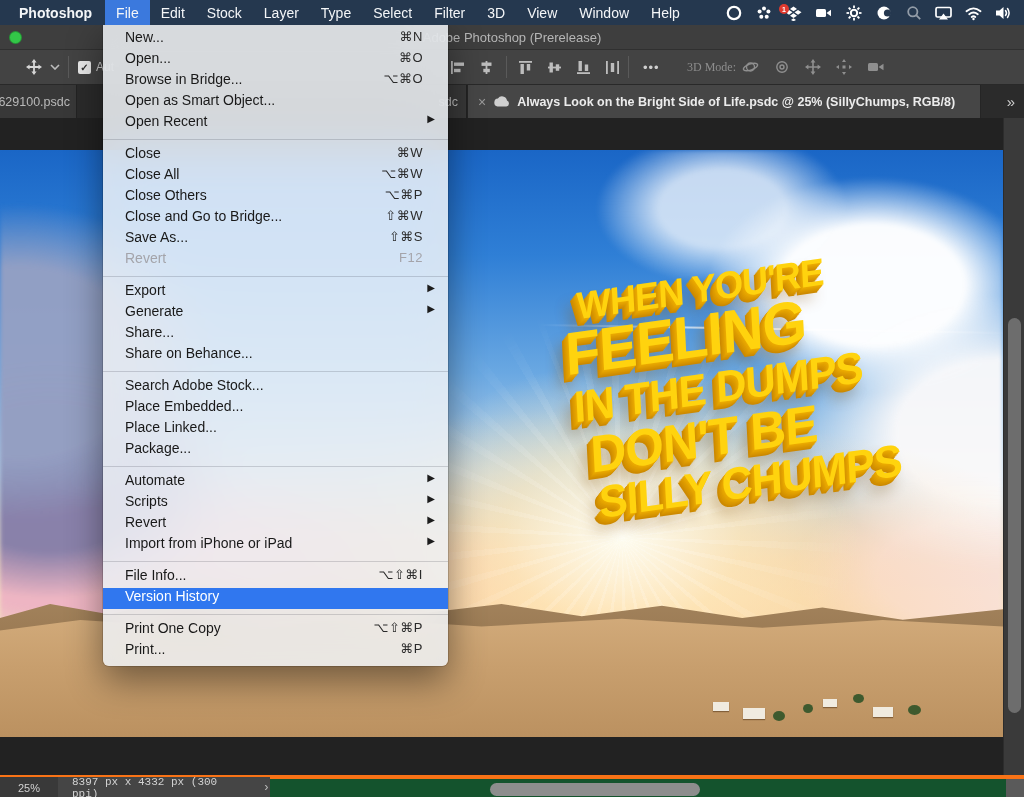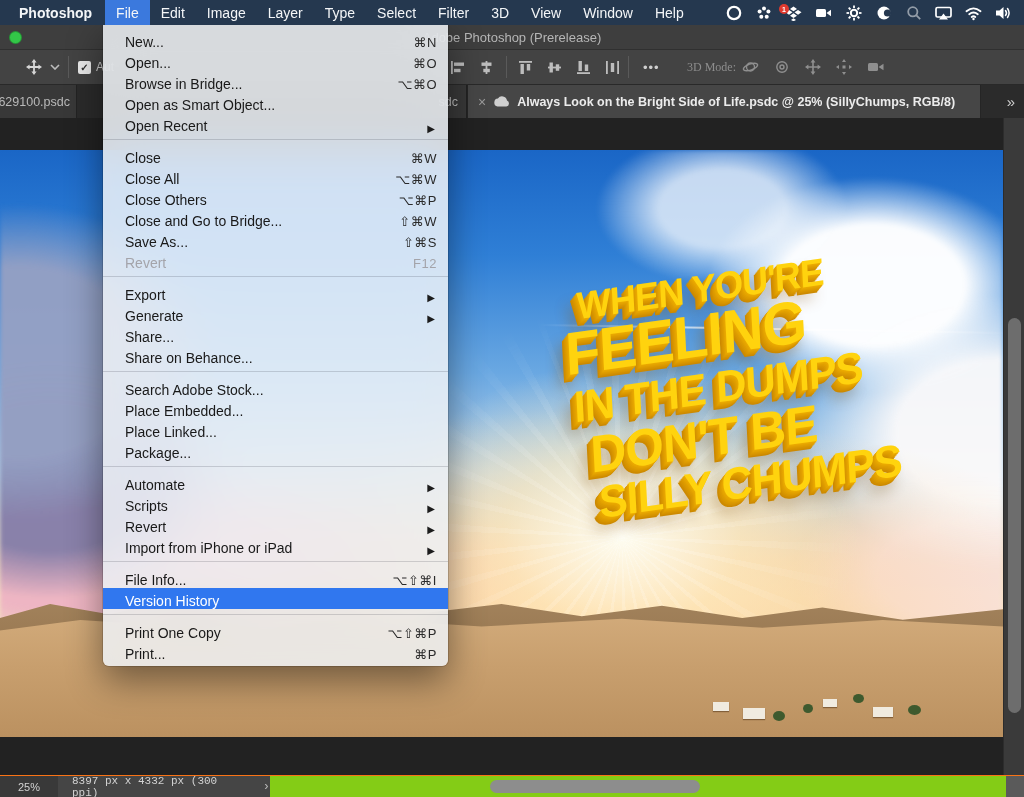--- a/index.html
+++ b/index.html
@@ -116,36 +116,36 @@
     background:linear-gradient(90deg, rgba(255,255,255,0), rgba(255,255,255,.9) 45%, rgba(255,255,255,0));
     transform:rotate(1deg); }
 
   
   .vscroll { position:absolute; right:0; top:118px; width:21px; bottom:22px; z-index:3;
     background:#3a3a3a; border-left:1px solid #2c2c2c; }
   .vthumb { position:absolute; left:4px; width:13px; top:200px; height:395px; border-radius:7px; background:#6d6d6d; }
 
   
   .statusbar { position:absolute; left:0; right:0; bottom:0; height:22px; z-index:6;
-    background:#84cc16; display:flex; align-items:center; font-size:11px; color:#d2d2d2;
-    border-top:1px solid #f97316; }
+    background:#14532d; display:flex; align-items:center; font-size:11px; color:#d2d2d2;
+    border-top:4px solid #f97316; }
   .sb-zoom { width:58px; height:22px; background:#393939; display:flex; align-items:center; justify-content:center; }
   .sb-info { width:212px; height:22px; background:#454545; display:flex; align-items:center; padding-left:14px; gap:16px;font-family:Liberation Mono, monospace; }
   .sb-chevron { color:#b9b9b9; font-size:12px; }
   .hthumb { position:absolute; left:490px; top:4px; width:210px; height:13px; border-radius:7px; background:#8d8d8d; }
   .sb-corner { position:absolute; right:0; top:0; width:18px; height:22px; background:#5a5a5a; }
 
   
   .filemenu { position:absolute; left:103px; top:25px; width:345px; z-index:50;
     background:rgba(237,240,244,.88);
     -webkit-backdrop-filter:blur(22px) saturate(1.4); backdrop-filter:blur(22px) saturate(1.4);
     border-radius:0 0 6px 6px; padding:4px 0;
     box-shadow:0 14px 36px rgba(0,0,0,.45), 0 0 0 1px rgba(0,0,0,.14); }
-  .menu-row { height:21px; display:flex; align-items:flex-end; padding:0 11px 0 22px;
-    font-size:14px; color:#191919; }
+  .menu-row { height:21px; display:flex; align-items:flex-start; padding:0 11px 0 22px;
+    font-size:14px; color:#191919;gap:14px; }
   .menu-row .shortcut { margin-left:auto; color:#2a2a2a; font-size:13px; letter-spacing:.5px; }
   .menu-row .arrow { font-size:10px; color:#1c1c1c; margin-left:auto; padding-right:2px; }
   .menu-row .shortcut:empty { margin-left:0; }
   .menu-row .arrow:empty { margin-left:0; padding:0; }
   .menu-row.disabled, .menu-row.disabled .shortcut { color:#a4a4aa; }
   .menu-row.highlighted { background:#3077ef; color:#fff; }
   .menu-row.highlighted .shortcut { color:#fff; }
   .menu-row.separator { height:1px; padding:0; margin:5px 0; background:rgba(40,40,55,.18); }
 </style>
 </head>
@@ -184,21 +184,21 @@
   <div class="vscroll">
     <div class="vthumb"></div>
   </div>
 
   <div class="macos-menubar">
     <div class="mb-items">
 
     <span class="mb-item bold">Photoshop</span>
         <span class="mb-item active">File</span>
         <span class="mb-item">Edit</span>
-        <span class="mb-item">Image</span>
+        <span class="mb-item">Stock</span>
         <span class="mb-item">Layer</span>
         <span class="mb-item">Type</span>
         <span class="mb-item">Select</span>
         <span class="mb-item">Filter</span>
         <span class="mb-item">3D</span>
         <span class="mb-item">View</span>
         <span class="mb-item">Window</span>
         <span class="mb-item">Help</span>
       </div>
     <div class="mb-status">

